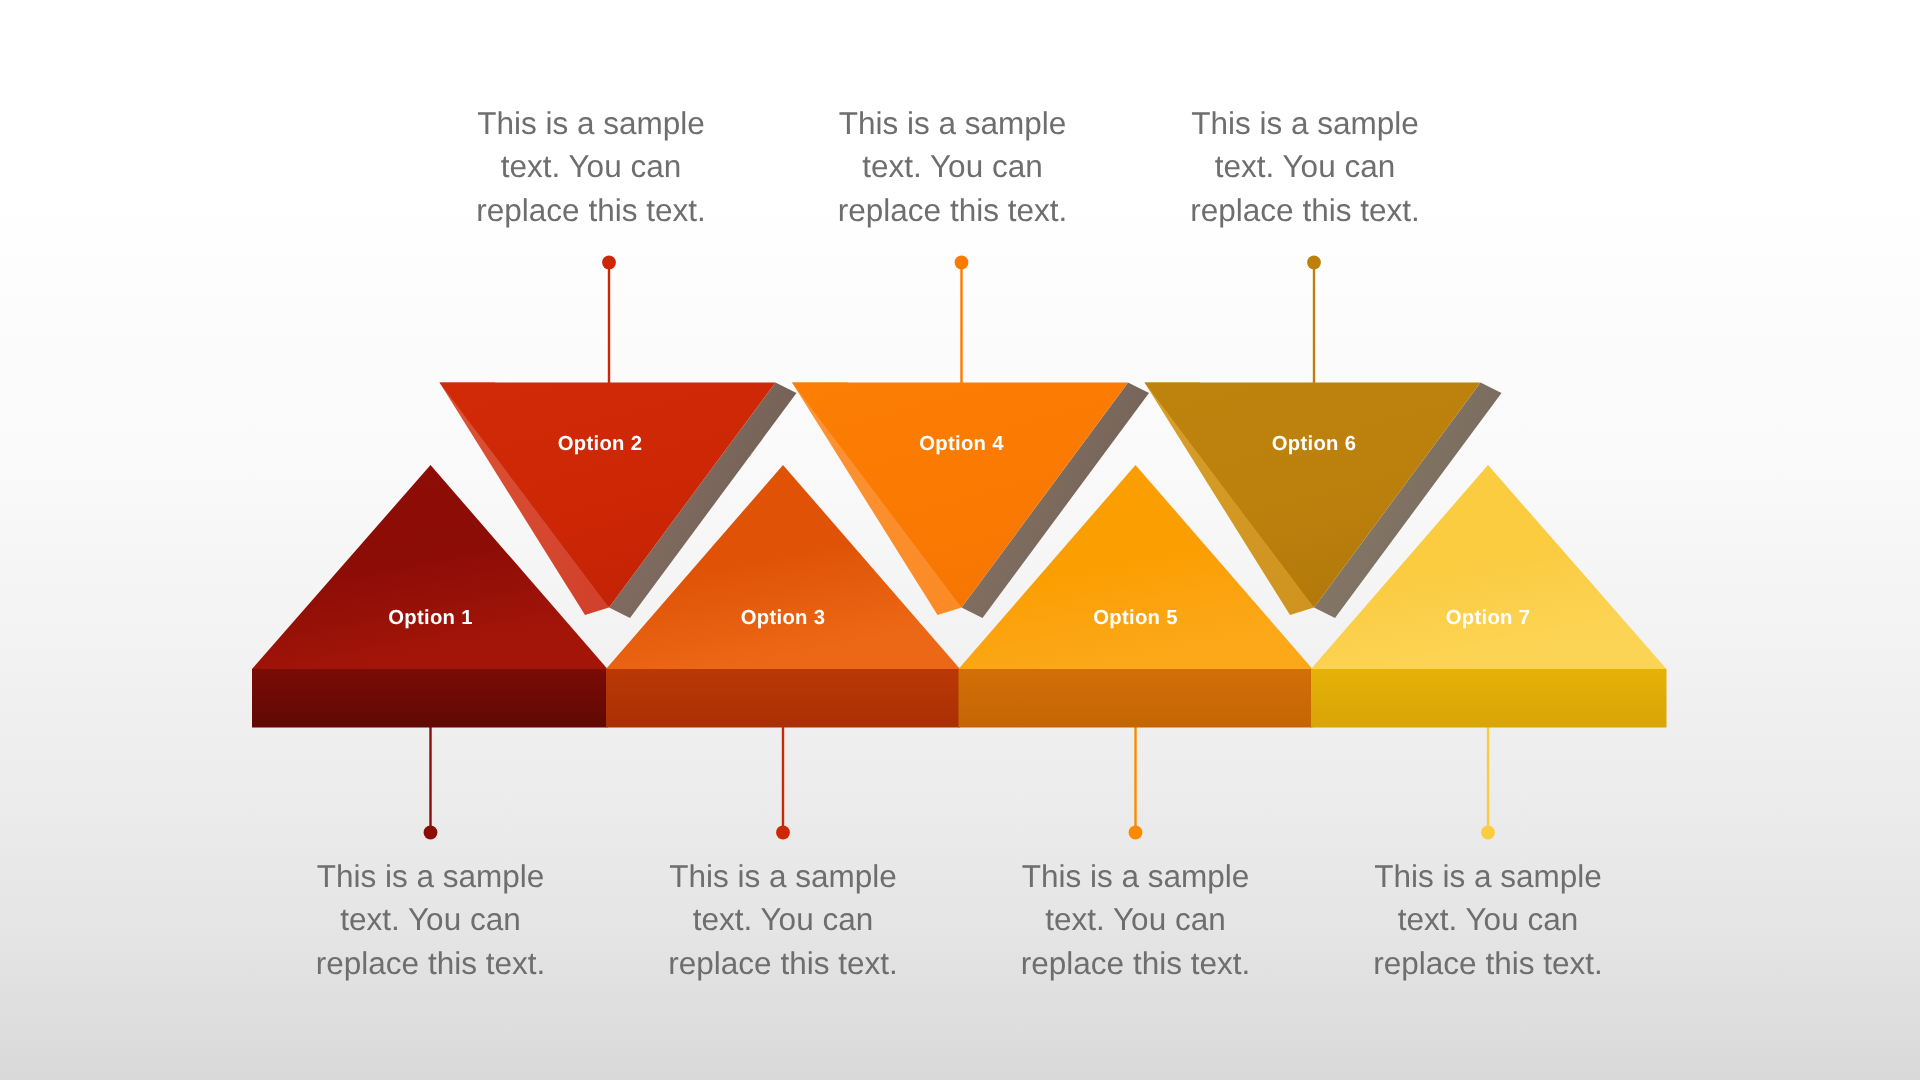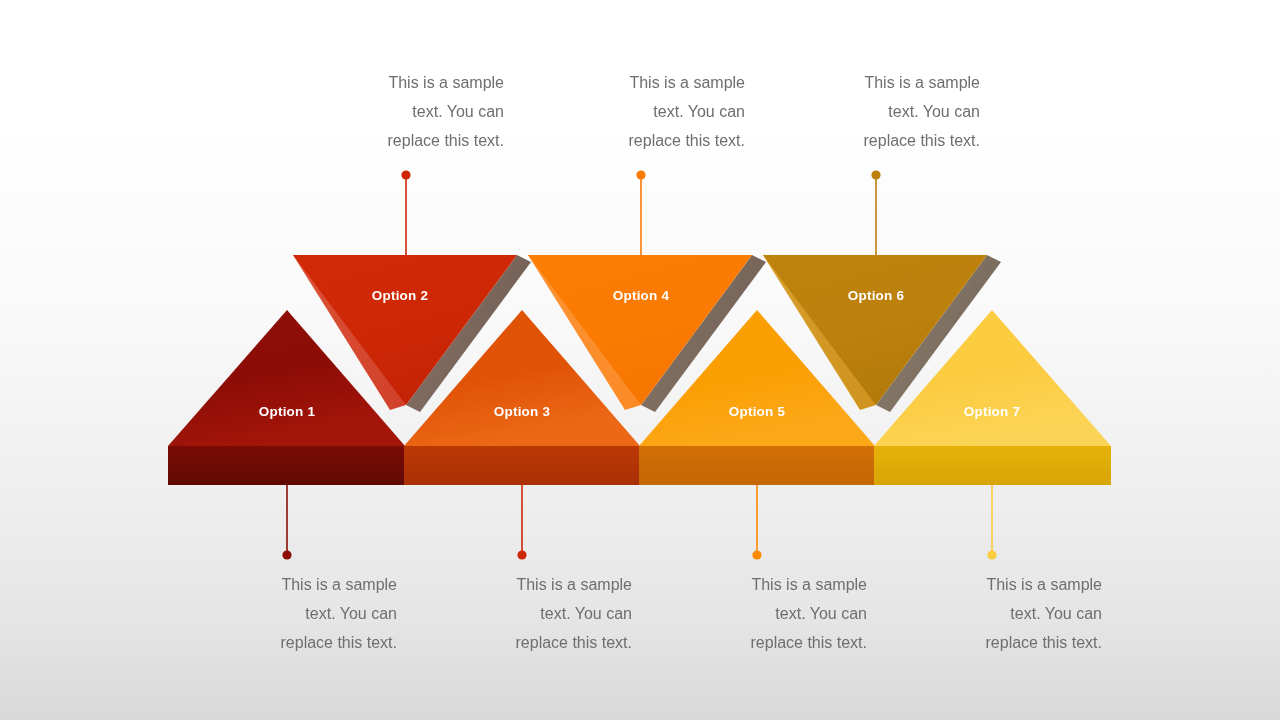--- a/index.html
+++ b/index.html
@@ -26,23 +26,23 @@
   #diagram-svg {
     position: absolute;
     left: 0;
     top: 0;
     width: 1280px;
     height: 720px;
   }
   .callout {
     position: absolute;
     width: 220px;
-    text-align: right;
+    text-align: center;
     color: #6e6e6e;
-    font-size: 16px;
+    font-size: 21px;
     line-height: 29px;
     font-family: "Liberation Sans", sans-serif;
   }
   .callout-top { top: 68px; }
   .callout-bottom { top: 570px; }
   .shape-label {
     font-family: "Liberation Sans", sans-serif;
     font-weight: bold;
     font-size: 13.5px;
     fill: #ffffff;

